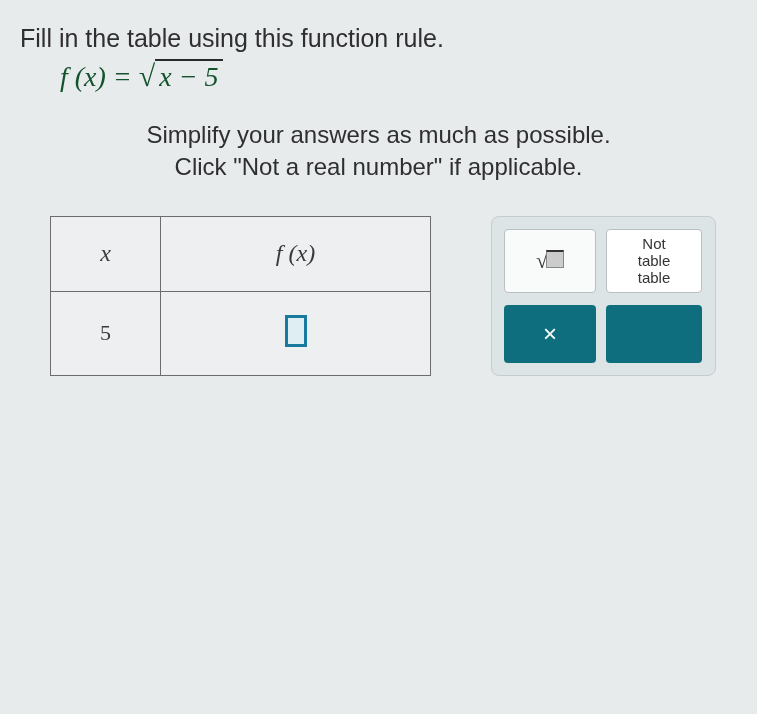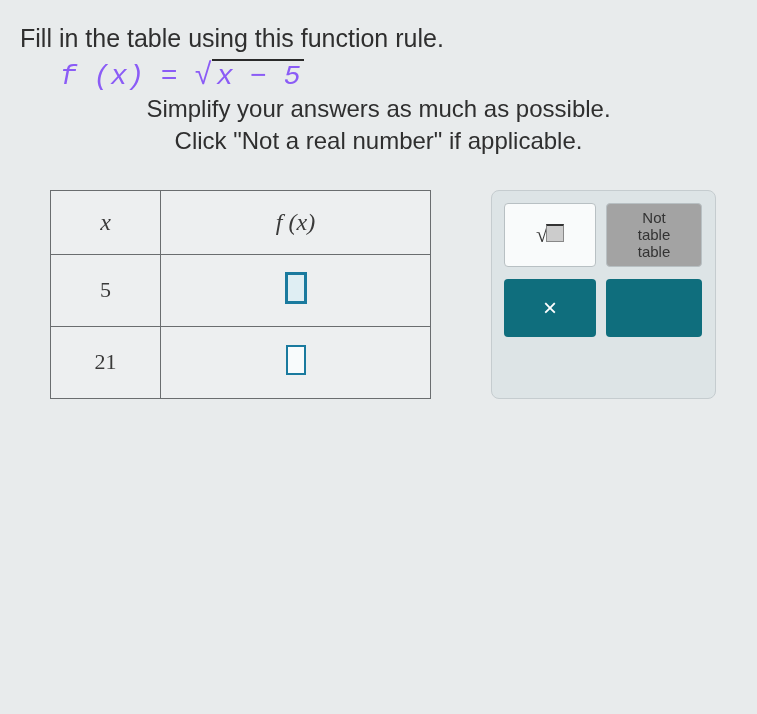--- a/index.html
+++ b/index.html
@@ -13,23 +13,24 @@
       overflow: hidden;
     }
     .instruction1 {
       font-size: 25px;
       color: #2f2f2f;
       margin-bottom: 6px;
     }
     .equation {
       font-size: 28px;
       font-style: italic;
-      color: #8b5cf6;
+      color: #14532d;
       margin-left: 40px;
-      font-family: Liberation Mono, monospace;
+      margin-bottom: 26px;
+      font-family: Liberation Serif, serif;
     }
     .sqrt-wrap {
       display: inline-block;
       position: relative;
     }
     .sqrt-sym {
       font-size: 30px;
       font-style: normal;
     }
     .sqrt-content {
@@ -120,21 +121,21 @@
       border: 1px solid #888;
       background: #ccc;
       border-top: 2px solid #333;
       margin-left: -2px;
       position: relative;
       top: -2px;
     }
     .not-real-btn {
       width: 96px;
       height: 64px;
-      background: #a3a3a3;
+      background: #ffffff;
       border: 1px solid #b8c0c3;
       border-radius: 4px;
       display: flex;
       flex-direction: column;
       align-items: center;
       justify-content: center;
       font-size: 15px;
       color: #333;
       line-height: 1.15;
       cursor: pointer;
@@ -186,26 +187,20 @@
   <table>
     <tbody>
         <tr>
       <th class="col-x">x</th>
       <th class="col-fx">f (x)</th>
     </tr>
     <tr>
       <td class="xval">5</td>
       <td class="fxval">
         <span class="input-box active"></span>
-      </td>
-    </tr>
-    <tr>
-      <td class="xval">21</td>
-      <td class="fxval">
-        <span class="input-box"></span>
       </td>
     </tr>
   </tbody>
     </table>
 
   <div class="palette">
     <div class="palette-row1">
       <div class="sqrt-btn">
         <span class="sq-sym">√</span>
           <span class="sq-box"></span>

